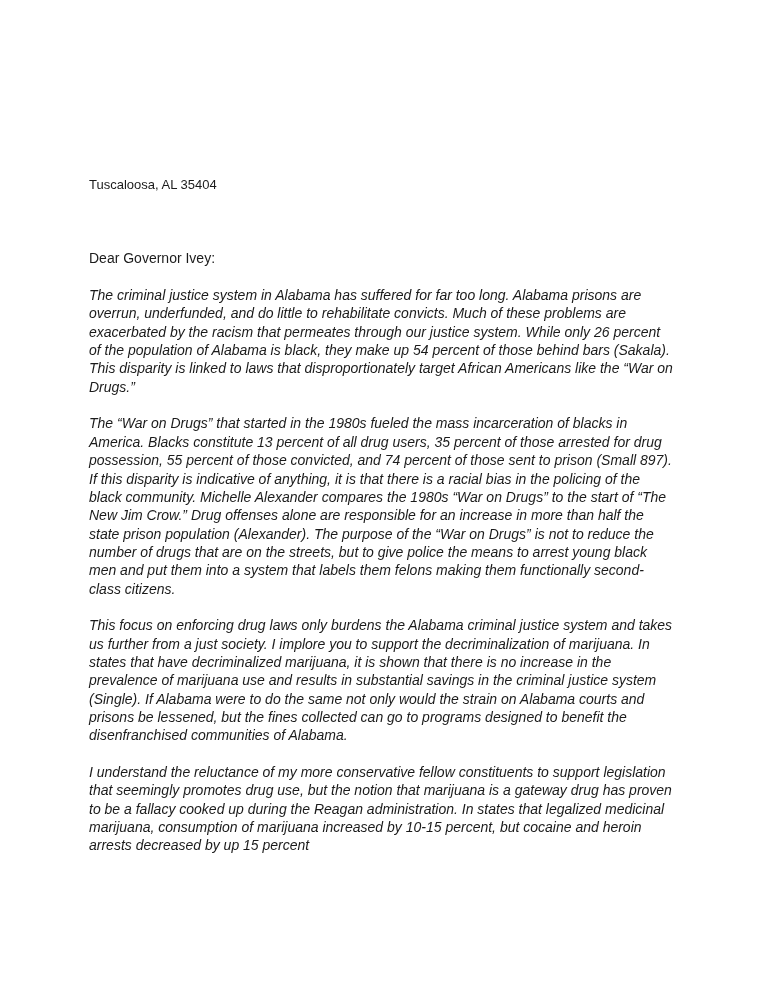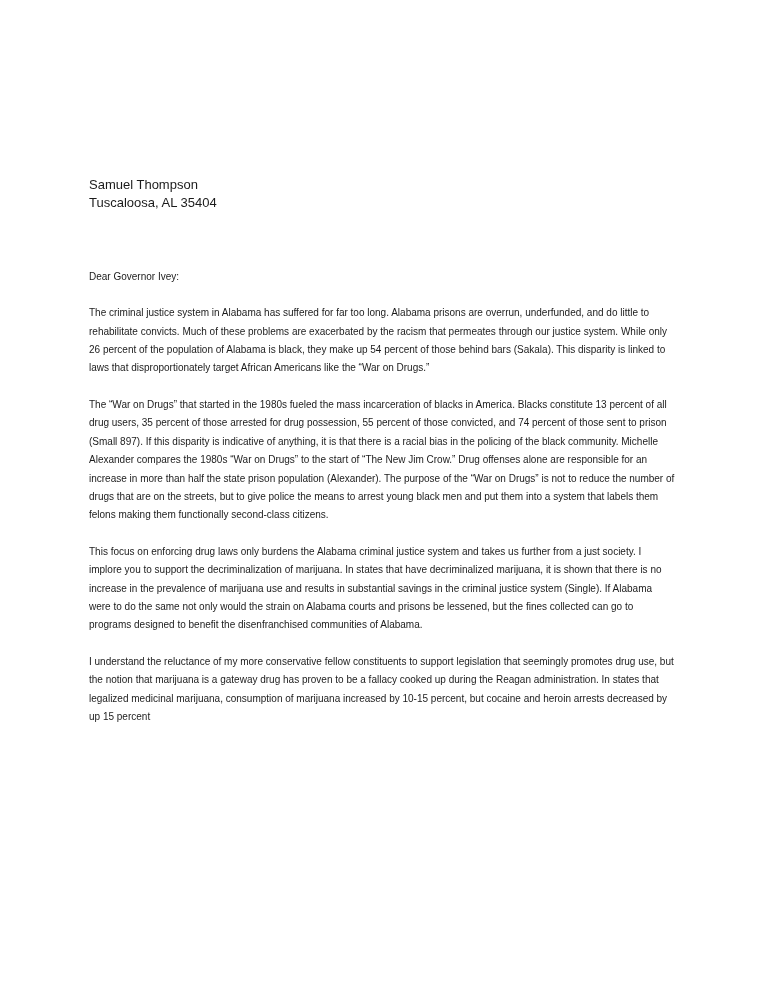--- a/index.html
+++ b/index.html
@@ -21,49 +21,49 @@
     background: #ffffff;
     box-sizing: border-box;
   }
   .doc-body {
     position: absolute;
     left: 89px;
     top: 176px;
     width: 586px;
   }
   .block {
-    font-size: 10px;
+    font-size: 14px;
     line-height: 18.35px;
     color: #1b1b1b;
     text-align: left;
     margin: 0;
     -webkit-font-smoothing: antialiased;
   }
   .addr-line {
     font-size: 13.0px;
     line-height: 18.35px;
     color: #1b1b1b;
     margin: 0;
     white-space: pre;
   }
   .gap {
     height: 18.35px;
   }
   .para {
     margin: 0;
+    font-style: italic;
   }
 </style>
 </head>
 <body>
 
 <div class="page">
   <div class="doc-body">
 
     <div>
-      <p class="addr-line">Samuel Thompson</p>
       <p class="addr-line">Tuscaloosa, AL 35404</p>
     </div>
 
     <div class="gap"></div>
 
 
     <div class="gap"></div>
 
     <div>
     </div>

